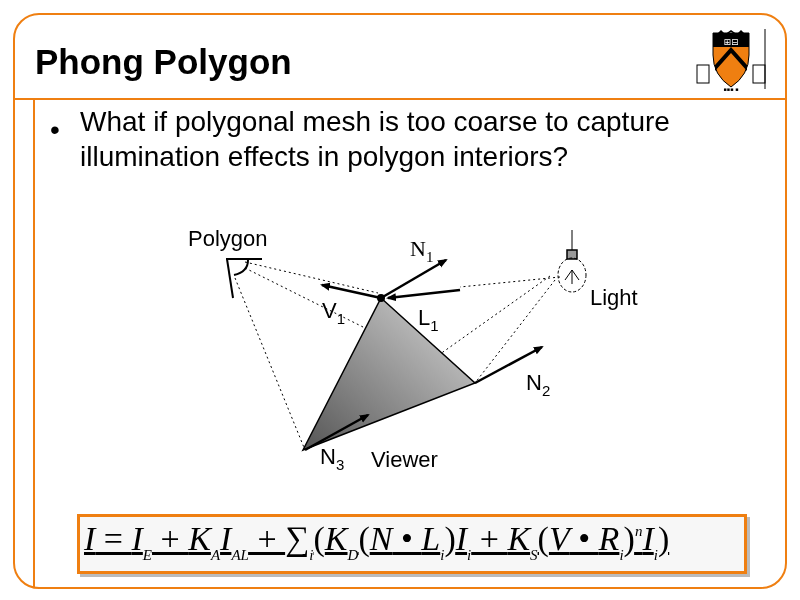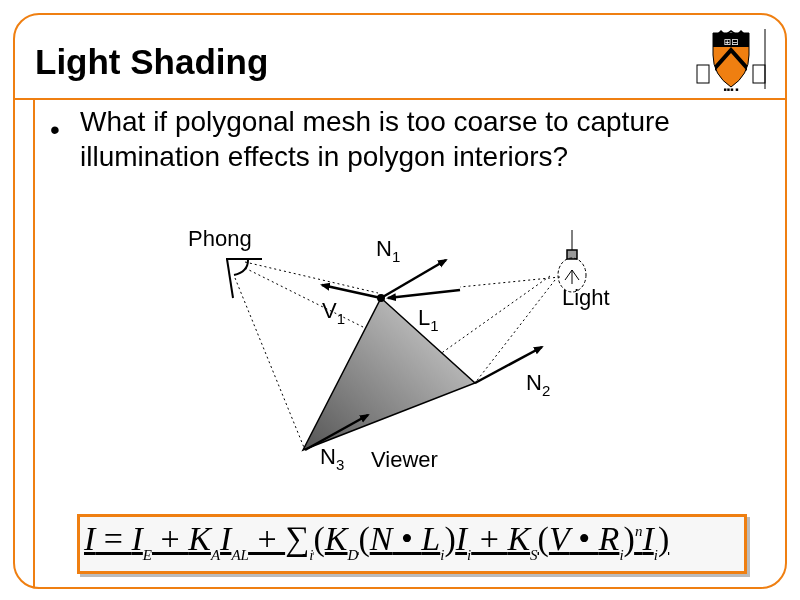--- a/index.html
+++ b/index.html
@@ -20,21 +20,21 @@
   .formula sub { font-size:15px; vertical-align:-10px; }
   .formula sup { font-size:15px; vertical-align:14px; }
 </style>
 </head>
 <body>
 
 <div class="frame"></div>
 <div class="title-rule"></div>
 <div class="left-rule"></div>
 
-<div class="title">Light Shading</div>
+<div class="title">Phong Polygon</div>
 
 <svg class="logo" viewBox="0 0 72 68">
   <path d="M18 8 L54 8 L54 30 Q54 50 36 62 Q18 50 18 30 Z" fill="#ef7f11" stroke="#000" stroke-width="1"></path>
   <path d="M18 8 L54 8 L54 22 L18 22 Z" fill="#000"></path>
   <path d="M22 10 L26 6 L30 10 L36 6 L42 10 L46 6 L50 10" fill="none" stroke="#000" stroke-width="1.5"></path>
   <text x="36" y="20" font-size="9" fill="#fff" text-anchor="middle" font-family="DejaVu Sans, sans-serif">⊞⊟</text>
   <path d="M20 46 L36 28 L52 46 L52 40 L36 22 L20 40 Z" fill="#000"></path>
   <rect x="2" y="40" width="12" height="18" fill="none" stroke="#000" stroke-width="1"></rect>
   <rect x="58" y="40" width="12" height="18" fill="none" stroke="#000" stroke-width="1"></rect>
   <line x1="70" y1="4" x2="70" y2="64" stroke="#000" stroke-width="1"></line>
@@ -82,25 +82,25 @@
   <g stroke="#000" stroke-width="2.5" fill="none">
     <line x1="381" y1="298" x2="322" y2="285" marker-end="url(#arrow)"></line>
     <line x1="381" y1="298" x2="446" y2="260" marker-end="url(#arrow)"></line>
     <line x1="460" y1="290" x2="388" y2="298" marker-end="url(#arrow)"></line>
     <line x1="475" y1="383" x2="542" y2="347" marker-end="url(#arrow)"></line>
     <line x1="305" y1="450" x2="368" y2="415" marker-end="url(#arrow)"></line>
   </g>
   <circle cx="381" cy="298" r="4" fill="#000"></circle>
 </svg>
 
-<div class="lbl" style="left:188px;top:226px;">Phong</div>
-<div class="lbl" style="left:376px;top:236px;"><span>N</span><span class="sub">1</span></div>
+<div class="lbl" style="left:188px;top:226px;">Polygon</div>
+<div class="lbl" style="left:410px;top:236px;font-family:Liberation Serif, serif;"><span>N</span><span class="sub">1</span></div>
 <div class="lbl" style="left:322px;top:298px;"><span>V</span><span class="sub">1</span></div>
 <div class="lbl" style="left:418px;top:305px;"><span>L</span><span class="sub">1</span></div>
-<div class="lbl" style="left:562px;top:285px;">Light</div>
+<div class="lbl" style="left:590px;top:285px;">Light</div>
 <div class="lbl" style="left:526px;top:370px;"><span>N</span><span class="sub">2</span></div>
 <div class="lbl" style="left:320px;top:444px;"><span>N</span><span class="sub">3</span></div>
 <div class="lbl" style="left:371px;top:447px;">Viewer</div>
 
 <div class="formula-box"></div>
 <div class="formula">
   <span>I</span><span class="up"> = </span><span>I</span><sub>E</sub><span class="up"> + </span><span>K</span><sub>A</sub><span>I</span><sub>AL</sub><span class="up"> + </span><span class="up">∑</span><sub>i</sub><span class="up">(</span><span>K</span><sub>D</sub><span class="up">(</span><span>N</span><span class="up"> • </span><span>L</span><sub>i</sub><span class="up">)</span><span>I</span><sub>i</sub><span class="up"> + </span><span>K</span><sub>S</sub><span class="up">(</span><span>V</span><span class="up"> • </span><span>R</span><sub>i</sub><span class="up">)</span><sup>n</sup><span>I</span><sub>i</sub><span class="up">)</span>
 </div>
 
 </body></html>

